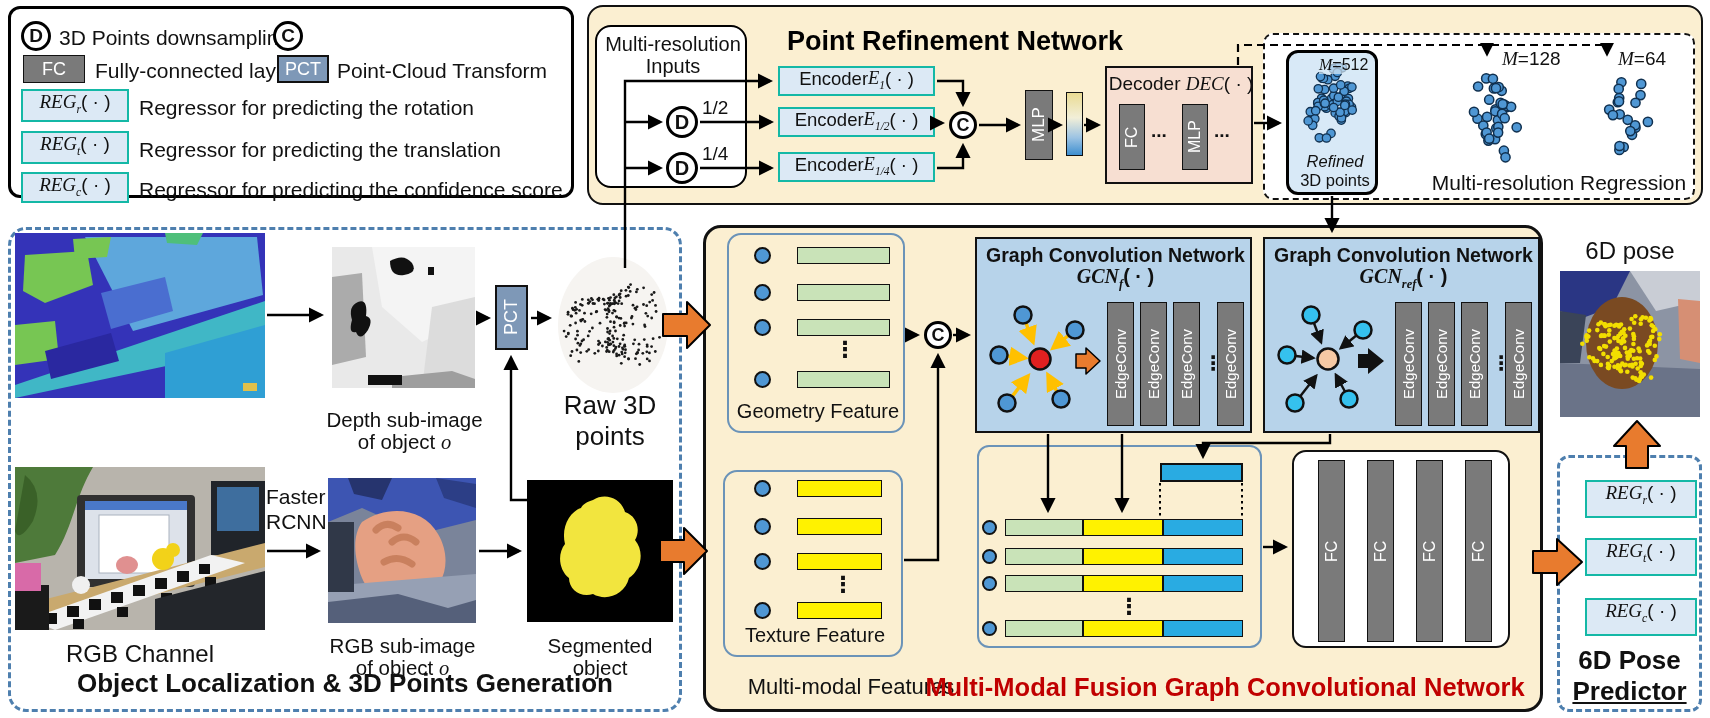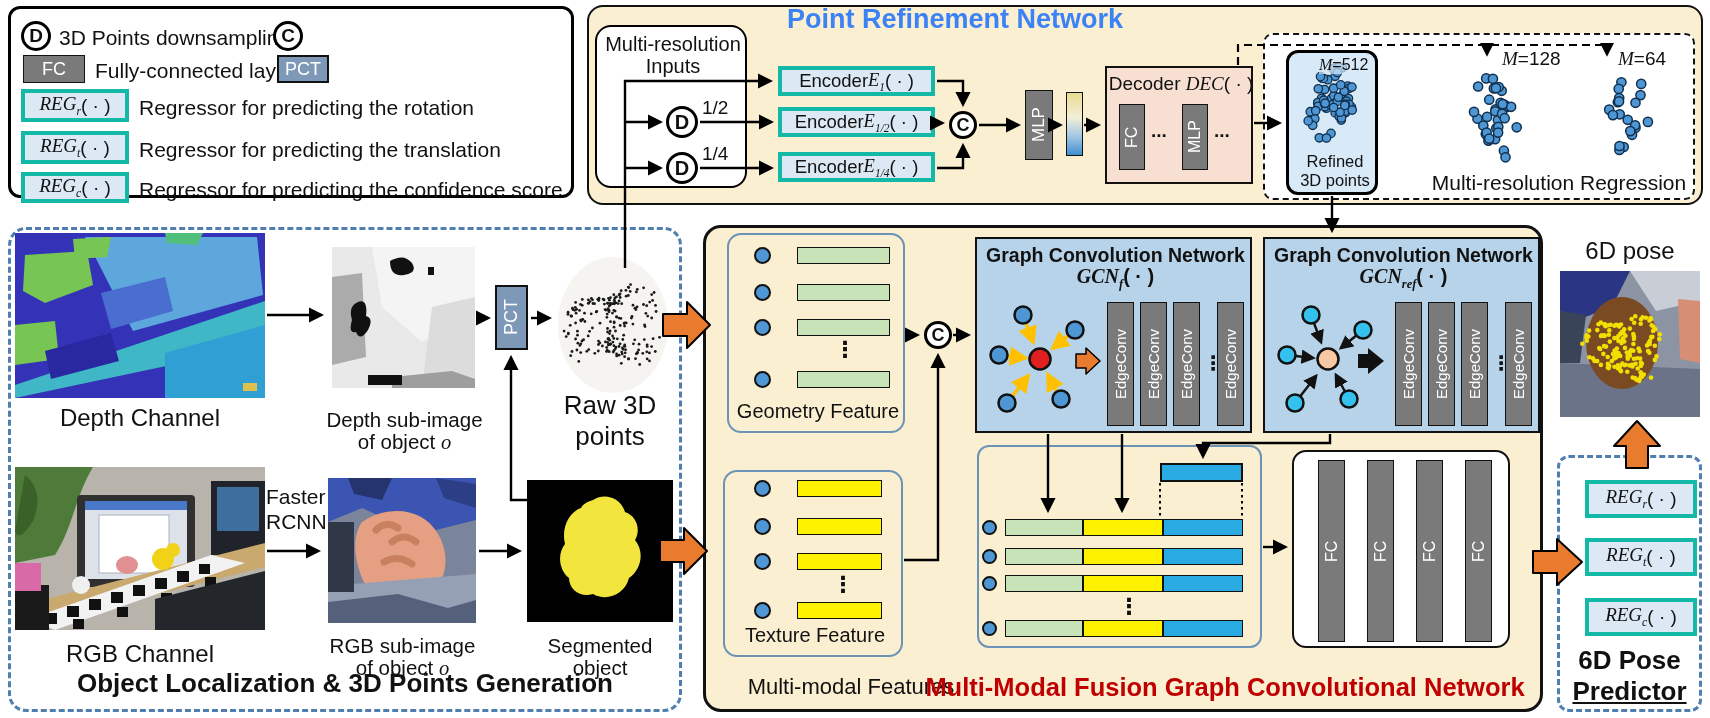--- a/index.html
+++ b/index.html
@@ -5,21 +5,21 @@
   html,body{margin:0;padding:0;background:#fff;}
   #canvas{position:relative;width:1710px;height:718px;background:#fff;overflow:hidden;
           font-family:"Liberation Sans",sans-serif;color:#111;}
   .abs{position:absolute;box-sizing:border-box;}
   .ctr{text-align:center;}
   .circ{border:3.5px solid #000;border-radius:50%;background:#fff;font-weight:700;
         display:flex;align-items:center;justify-content:center;}
   .gbar{background:#7A7A7A;border:1.5px solid #111;color:#fff;
         display:flex;align-items:center;justify-content:center;}
   .vt{writing-mode:vertical-rl;transform:rotate(180deg);}
-  .bluebox{background:#DCE9F5;border:4px solid #14b8a6;display:flex;align-items:center;justify-content:center;}
+  .bluebox{background:#DCE9F5;border:2px solid #14b8a6;display:flex;align-items:flex-start;justify-content:center;}
   .math{font-family:"Liberation Serif","DejaVu Serif",serif;font-style:italic;}
   sub{font-size:0.62em;}
   .panel{background:#FBEFD1;border:2.5px solid #111;}
   .featbox{border:2px solid #6B93B8;border-radius:14px;}
   .row-circ{border:2px solid #111;border-radius:50%;background:#4F97D4;}
   .seg{border:1.8px solid #111;}
   .vdots{font-family:"DejaVu Sans",sans-serif;font-weight:700;font-size:22px;line-height:1;}
   svg{display:block;}
 </style>
 </head>
@@ -34,41 +34,42 @@
 
   <div class="abs" style="left:8px;top:6px;width:566px;height:192px;background:#fff;border:3px solid #000;border-radius:12px;">
     <div class="abs circ" style="left:10px;top:12px;width:30px;height:30px;font-size:19px;">D</div>
     <div class="abs" style="left:48px;top:17px;font-size:21px;">3D Points downsampling</div>
     <div class="abs circ" style="left:262px;top:12px;width:30px;height:30px;font-size:19px;">C</div>
 
     <div class="abs gbar" style="left:12px;top:46px;width:62px;height:28px;font-size:18px;">FC</div>
     <div class="abs" style="left:84px;top:50px;font-size:21px;">Fully-connected layer</div>
     <div class="abs" style="left:266px;top:46px;width:52px;height:28px;background:#7E98B7;border:2px solid #111;color:#fff;
                 display:flex;align-items:center;justify-content:center;font-size:18px;">PCT</div>
+    <div class="abs" style="left:326px;top:50px;font-size:21px;">Point-Cloud Transform</div>
 
     <div class="abs bluebox" style="left:10px;top:80px;width:108px;height:33px;font-size:19px;">
       <span class="math"><span>REG</span><sub>r</sub></span>
         <span> ( · )</span>
     </div>
     <div class="abs" style="left:128px;top:87px;font-size:21px;">Regressor for predicting the rotation</div>
 
     <div class="abs bluebox" style="left:10px;top:122px;width:108px;height:33px;font-size:19px;">
       <span class="math"><span>REG</span><sub>t</sub></span>
         <span> ( · )</span>
     </div>
     <div class="abs" style="left:128px;top:129px;font-size:21px;">Regressor for predicting the translation</div>
 
     <div class="abs bluebox" style="left:10px;top:163px;width:108px;height:31px;font-size:19px;">
       <span class="math"><span>REG</span><sub>c</sub></span>
         <span> ( · )</span>
     </div>
     <div class="abs" style="left:128px;top:169px;font-size:21px;">Regressor for predicting the confidence score</div>
   </div>
 
-  <div class="abs ctr" style="left:755px;top:4px;width:400px;font-size:27px;font-weight:700;color:#3b82f6;">Point Refinement Network</div>
+  <div class="abs ctr" style="left:755px;top:26px;width:400px;font-size:27px;font-weight:700;color:#000000;">Point Refinement Network</div>
 
   <div class="abs" style="left:595px;top:25px;width:152px;height:163px;background:#fff;border:2.5px solid #000;border-radius:16px;">
     <div class="abs ctr" style="left:0;top:6px;width:152px;font-size:20px;">Multi-resolution</div>
     <div class="abs ctr" style="left:0;top:28px;width:152px;font-size:20px;">Inputs</div>
   </div>
 
   <div class="abs circ" style="left:666px;top:106px;width:32px;height:32px;font-size:20px;z-index:6;">D</div>
   <div class="abs" style="left:702px;top:97px;font-size:19px;z-index:6;">1/2</div>
   <div class="abs circ" style="left:666px;top:152px;width:32px;height:32px;font-size:20px;z-index:6;">D</div>
   <div class="abs" style="left:702px;top:143px;font-size:19px;z-index:6;">1/4</div>
@@ -165,21 +166,21 @@
         <circle cx="47.4" cy="38.2" r="4.2" fill="#4F97D4" stroke="#10304f" stroke-width="1.3"></circle>
         <circle cx="17.2" cy="61.9" r="4.2" fill="#4F97D4" stroke="#10304f" stroke-width="1.3"></circle>
         <circle cx="61.2" cy="51.1" r="4.2" fill="#4F97D4" stroke="#10304f" stroke-width="1.3"></circle>
         <circle cx="49.1" cy="53.2" r="4.2" fill="#4F97D4" stroke="#10304f" stroke-width="1.3"></circle>
         <circle cx="53.8" cy="46.4" r="4.2" fill="#4F97D4" stroke="#10304f" stroke-width="1.3"></circle>
         <circle cx="42.6" cy="48.5" r="4.2" fill="#4F97D4" stroke="#10304f" stroke-width="1.3"></circle>
       </svg>
     <div class="abs" style="left:30px;top:3px;font-size:16px;background:rgba(216,233,247,.7);">
       <span class="math">M</span><span>=512</span>
     </div>
-    <div class="abs ctr" style="left:0;top:99px;width:92px;font-size:16.5px;">Refined</div>
+    <div class="abs ctr" style="left:0;top:99px;width:92px;font-size:16.5px;font-style:italic;">Refined</div>
     <div class="abs ctr" style="left:0;top:118px;width:92px;font-size:16.5px;">3D points</div>
   </div>
 
   <svg id="cloud128" class="abs" style="left:1450px;top:60px;" width="100" height="110">
       <circle cx="36.2" cy="18.4" r="4.6" fill="#4F97D4" stroke="#10304f" stroke-width="1.5"></circle>
       <circle cx="53.9" cy="90.7" r="4.6" fill="#4F97D4" stroke="#10304f" stroke-width="1.5"></circle>
       <circle cx="66.7" cy="67.3" r="4.6" fill="#4F97D4" stroke="#10304f" stroke-width="1.5"></circle>
       <circle cx="43.9" cy="28.4" r="4.6" fill="#4F97D4" stroke="#10304f" stroke-width="1.5"></circle>
       <circle cx="56.4" cy="47.2" r="4.6" fill="#4F97D4" stroke="#10304f" stroke-width="1.5"></circle>
       <circle cx="51.7" cy="30.8" r="4.6" fill="#4F97D4" stroke="#10304f" stroke-width="1.5"></circle>
@@ -247,21 +248,20 @@
     <polygon points="0,152 250,68 250,112 0,165" fill="#40B7C6"></polygon>
     <polygon points="150,120 250,92 250,165 150,165" fill="#2F9FD4"></polygon>
     <polygon points="10,22 72,18 78,52 30,70 8,58" fill="#77C653"></polygon>
     <polygon points="0,92 40,88 44,126 0,132" fill="#77C653"></polygon>
     <polygon points="58,6 96,4 92,24 60,26" fill="#77C653"></polygon>
     <polygon points="150,0 188,0 182,12 152,10" fill="#4FBF7A"></polygon>
     <polygon points="86,60 150,44 158,78 96,96" fill="#4A6ED0"></polygon>
     <polygon points="30,118 96,100 104,128 36,146" fill="#2A28A0"></polygon>
     <rect x="228" y="150" width="14" height="8" fill="#E0C04C"></rect>
   </svg>
-  <div class="abs ctr" style="left:15px;top:404px;width:250px;font-size:24px;">Depth Channel</div>
 
   <svg class="abs" style="left:332px;top:247px;" width="143" height="141" viewBox="0 0 143 141">
     <rect width="143" height="141" fill="#E9E9E9"></rect>
     <path d="M40,0 L143,0 L143,70 L90,95 L50,60 Z" fill="#F4F4F4"></path>
     <path d="M100,60 L143,50 L143,141 L90,141 Z" fill="#DCDCDC"></path>
     <path d="M0,30 L30,26 L34,110 L0,118 Z" fill="#ABABAB"></path>
     <path d="M60,130 L120,124 L143,132 L143,141 L60,141 Z" fill="#9E9E9E"></path>
     <path d="M58,14 q14,-8 22,2 q6,10 -8,12 q-14,2 -14,-14" fill="#111"></path>
     <path d="M26,55 q10,-4 8,14 q8,2 2,14 q-8,12 -12,2 q-8,2 -4,-12 q-4,-14 6,-18" fill="#111"></path>
     <rect x="36" y="128" width="34" height="10" fill="#111"></rect>

